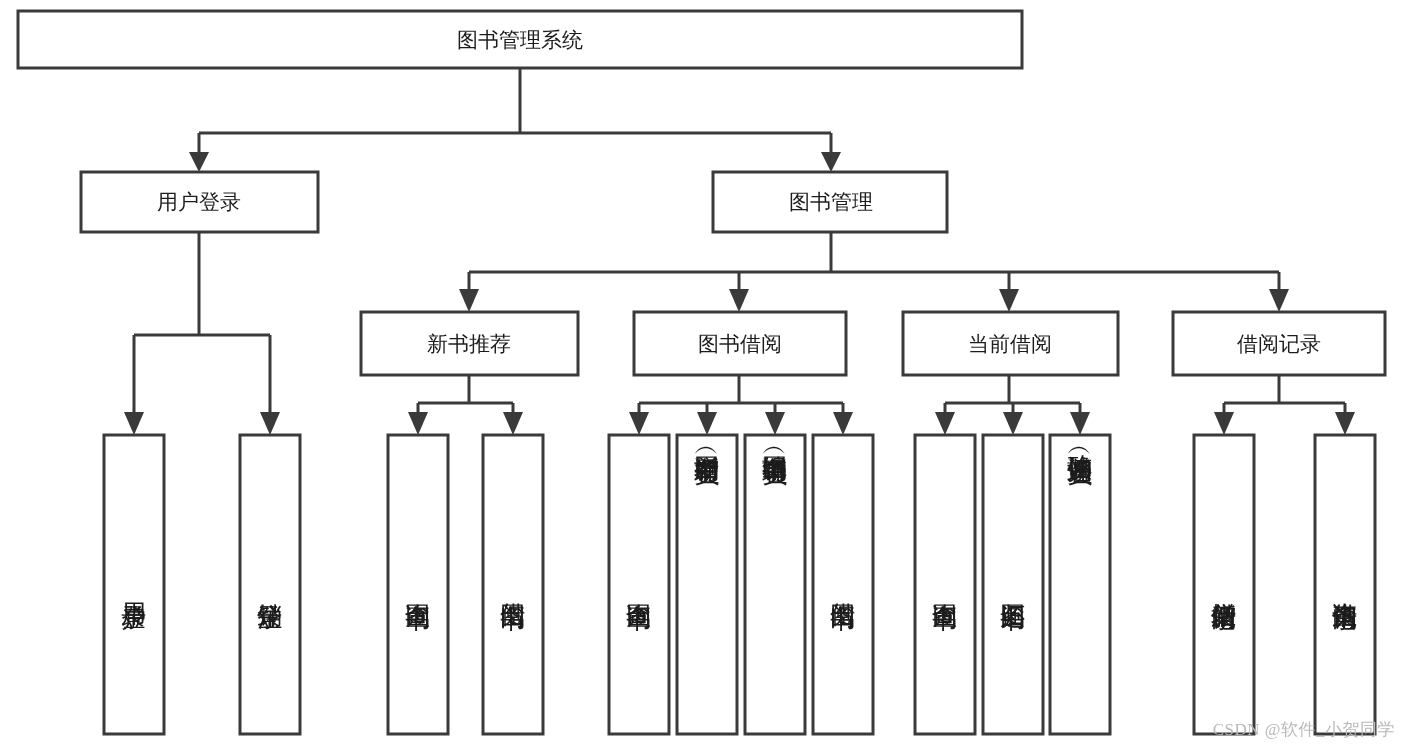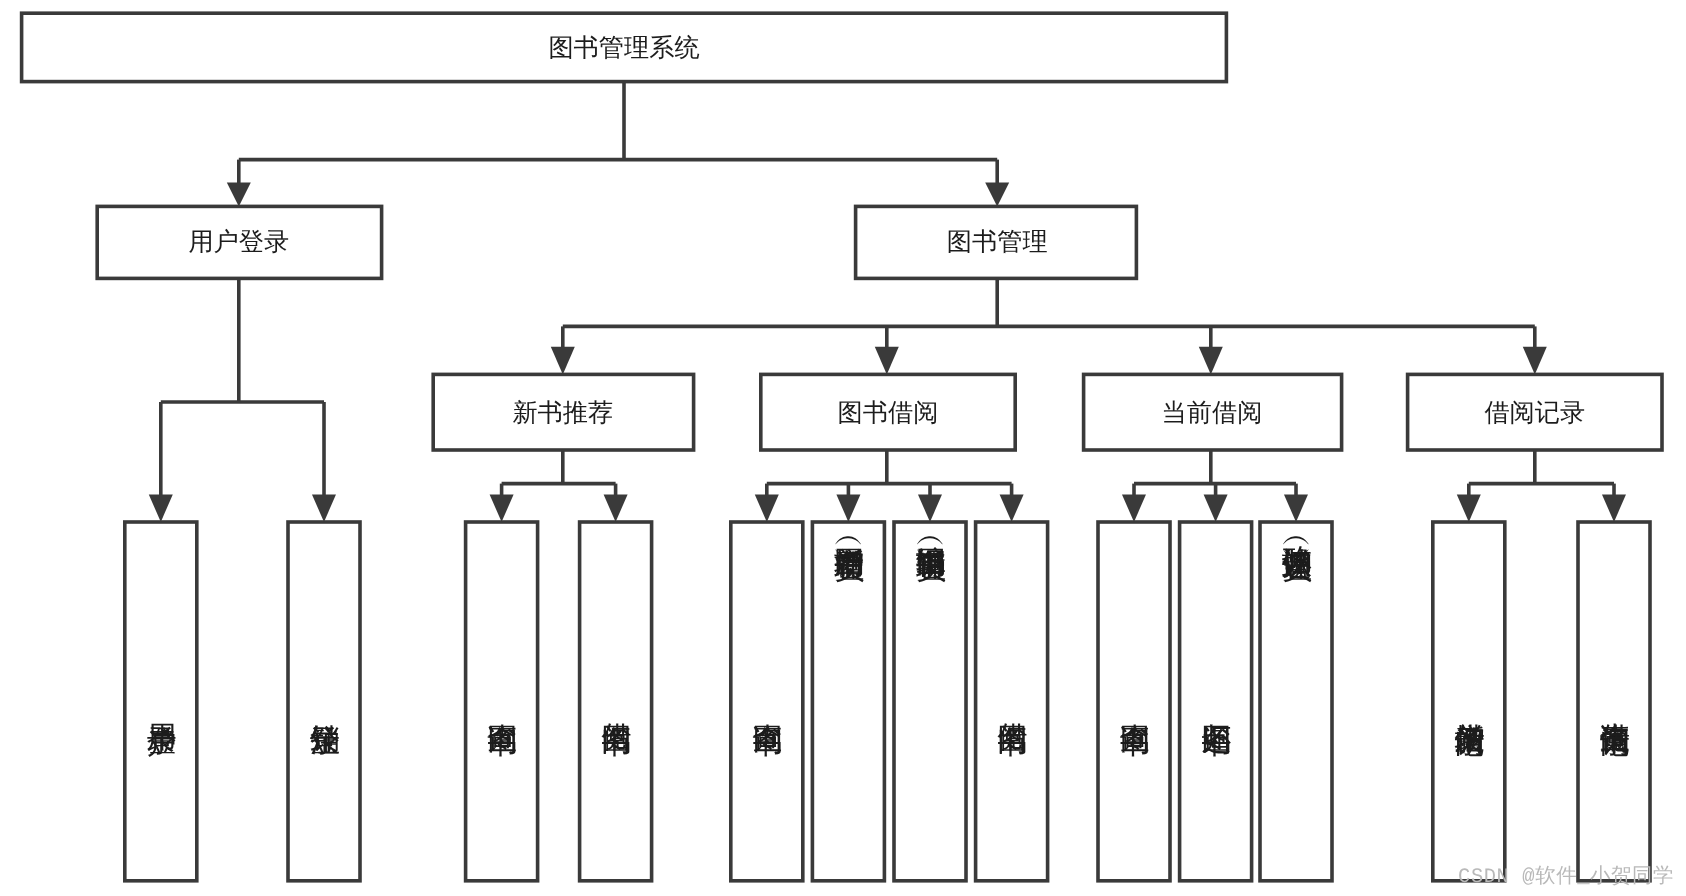--- a/index.html
+++ b/index.html
@@ -62,21 +62,21 @@
     font-size: 25px;
     line-height: 1.06;
     letter-spacing: 1px;
     color: #1c1c1c;
     white-space: nowrap;
   }
   .watermark {
     position: absolute;
     right: 10px;
     bottom: 6px;
-    font-family: Liberation Mono, monospace;
+    font-family: Liberation Serif, serif;
     font-size: 17px;
     color: #b9b9b9;
     letter-spacing: 0.5px;
     white-space: nowrap;
   }
 </style>
 </head>
 <body>
 
 <div id="diagram-root">

